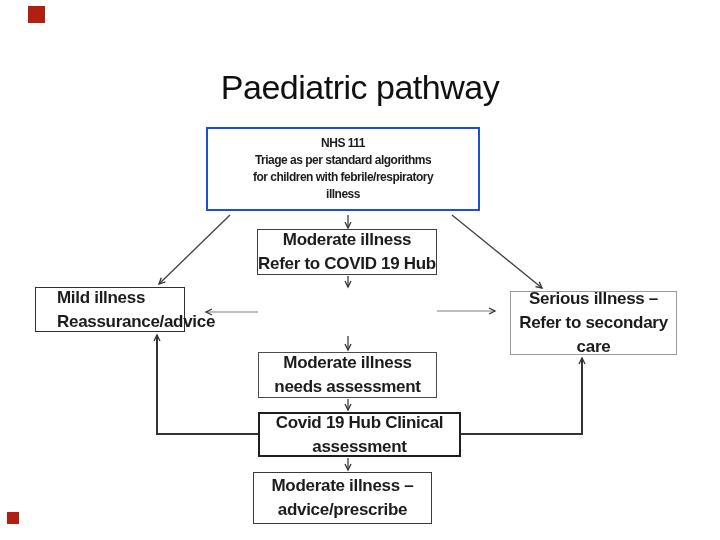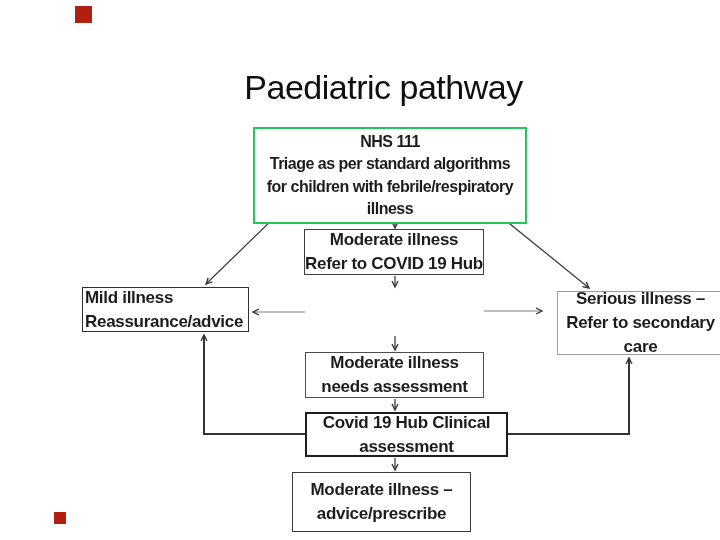--- a/index.html
+++ b/index.html
@@ -1,43 +1,43 @@
 <!DOCTYPE html>
 <html><head>
 <meta charset="utf-8">
 <style>
   html,body{margin:0;padding:0;}
   body{
     width:720px;height:540px;background:#ffffff;position:relative;overflow:hidden;
     font-family:"Liberation Sans",sans-serif;
   }
-  .slide{position:absolute;inset:0;margin-left:47px;}
+  .slide{position:absolute;inset:0;}
   .slide-title{
     position:absolute;left:0;right:0;top:45px;text-align:center;
     font-size:34px;font-weight:400;color:#101010;letter-spacing:-0.5px;
   }
   .marker{position:absolute;background:#b01f10;}
   .marker.tl{left:28px;top:6px;width:17px;height:17px;}
   .marker.bl{left:7px;top:512px;width:12px;height:12px;}
   svg.connectors{position:absolute;left:0;top:0;width:720px;height:540px;pointer-events:none;}
   .node{
     position:absolute;box-sizing:border-box;background:#ffffff;
     display:flex;align-items:center;justify-content:center;
     text-align:center;white-space:pre-line;
     font-size:17px;font-weight:700;color:#1c1c1c;line-height:1.4;letter-spacing:-0.3px;
   }
-  .node.nhs111{left:206px;top:127px;width:274px;height:97px;border:2px solid #22c55e;font-size:16px;letter-spacing:-0.5px;}
+  .node.nhs111{left:206px;top:127px;width:274px;height:84px;border:2px solid #1d4ed8;font-size:12px;letter-spacing:-0.5px;}
   .node.moderate-refer{left:257px;top:229px;width:180px;height:46px;border:1.5px solid #3f3f3f;}
-  .node.mild{left:35px;top:287px;width:167px;height:45px;border:1.5px solid #303030;
-             justify-content:flex-start;text-align:left;padding-left:2px;}
+  .node.mild{left:35px;top:287px;width:150px;height:45px;border:1.5px solid #303030;
+             justify-content:flex-start;text-align:left;padding-left:21px;}
   .node.telephone-hub{left:258px;top:289px;width:179px;height:46px;border:2px solid #2e2e2e;}
   .node.serious{left:510px;top:291px;width:167px;height:64px;border:1px solid #9c9c9c;}
   .node.needs{left:258px;top:352px;width:179px;height:46px;border:1px solid #4d4d4d;}
   .node.clinical{left:258px;top:412px;width:203px;height:45px;border:2.5px solid #1e1e1e;}
-  .node.advice{left:245px;top:472px;width:179px;height:60px;border:1.5px solid #3a3a3a;}
+  .node.advice{left:253px;top:472px;width:179px;height:52px;border:1.5px solid #3a3a3a;}
 </style>
 </head>
 <body>
 
 <div class="slide">
 
   <div class="marker tl"></div>
   <div class="marker bl"></div>
 
   <h1 class="slide-title">Paediatric pathway</h1>

